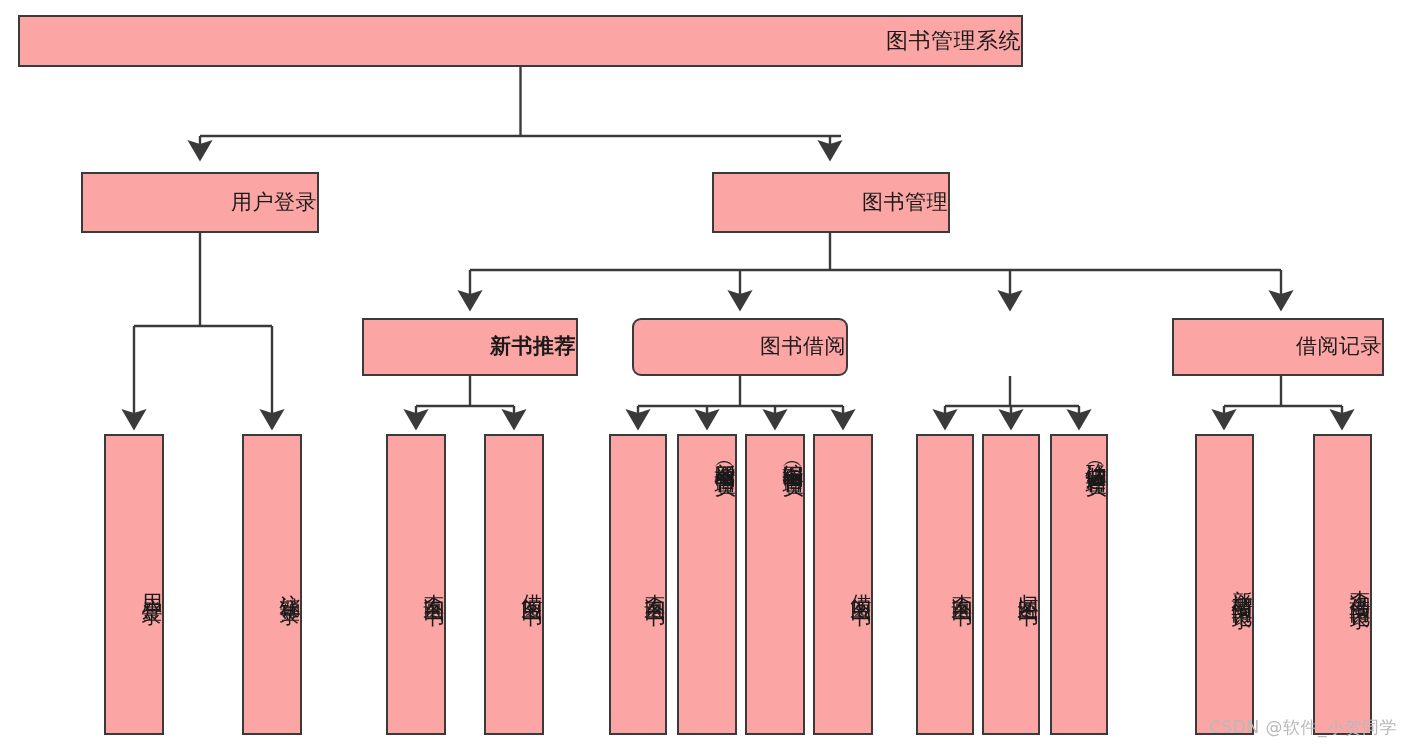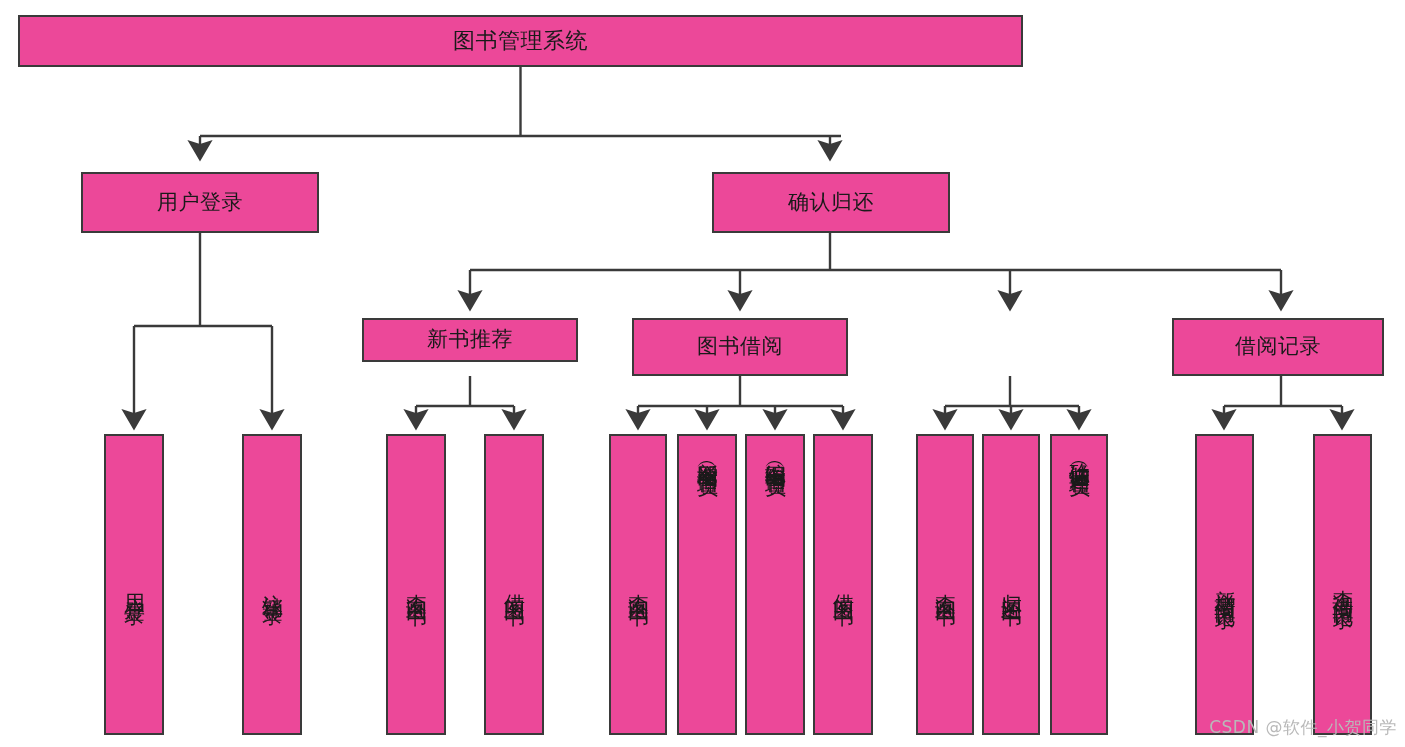--- a/index.html
+++ b/index.html
@@ -24,25 +24,25 @@
     position: absolute;
     left: 0;
     top: 0;
     width: 1405px;
     height: 747px;
     pointer-events: none;
   }
   .node {
     position: absolute;
     box-sizing: border-box;
-    background: #ec4899;
+    background: #fca5a5;
     border: 2px solid #3a3a3a;
     display: flex;
     align-items: center;
-    justify-content: center;
+    justify-content: flex-end;
     color: #1a1a1a;
     z-index: 2;
   }
   .node .lbl {
     display: block;
     text-align: center;
     line-height: 1.22;
     letter-spacing: 0.5px;
     white-space: pre-line;
   }
@@ -140,27 +140,27 @@
 
   <div class="node root horiz" style="left:18px; top:15px; width:1005px; height:52px;">
     <span class="lbl">图书管理系统</span>
   </div>
 
   <div class="node horiz" style="left:81px; top:172px; width:238px; height:61px;">
     <span class="lbl">用户登录</span>
   </div>
 
   <div class="node horiz" style="left:712px; top:172px; width:238px; height:61px;">
-    <span class="lbl">确认归还</span>
-  </div>
-
-  <div class="node horiz" style="left:362px; top:318px; width:216px; height:44px;">
+    <span class="lbl">图书管理</span>
+  </div>
+
+  <div class="node horiz" style="left:362px; top:318px; width:216px; height:58px;font-weight:bold;">
     <span class="lbl">新书推荐</span>
   </div>
-  <div class="node horiz" style="left:632px; top:318px; width:216px; height:58px;">
+  <div class="node horiz" style="left:632px; top:318px; width:216px; height:58px;border-radius:9px;">
     <span class="lbl">图书借阅</span>
   </div>
   <div class="node horiz" style="left:1172px; top:318px; width:212px; height:58px;">
     <span class="lbl">借阅记录</span>
   </div>
 
   <div class="node vert centered" style="left:104px; top:434px; width:60px; height:301px;">
     <span class="lbl">用户登录</span>
   </div>
   <div class="node vert centered" style="left:242px; top:434px; width:60px; height:301px;">

